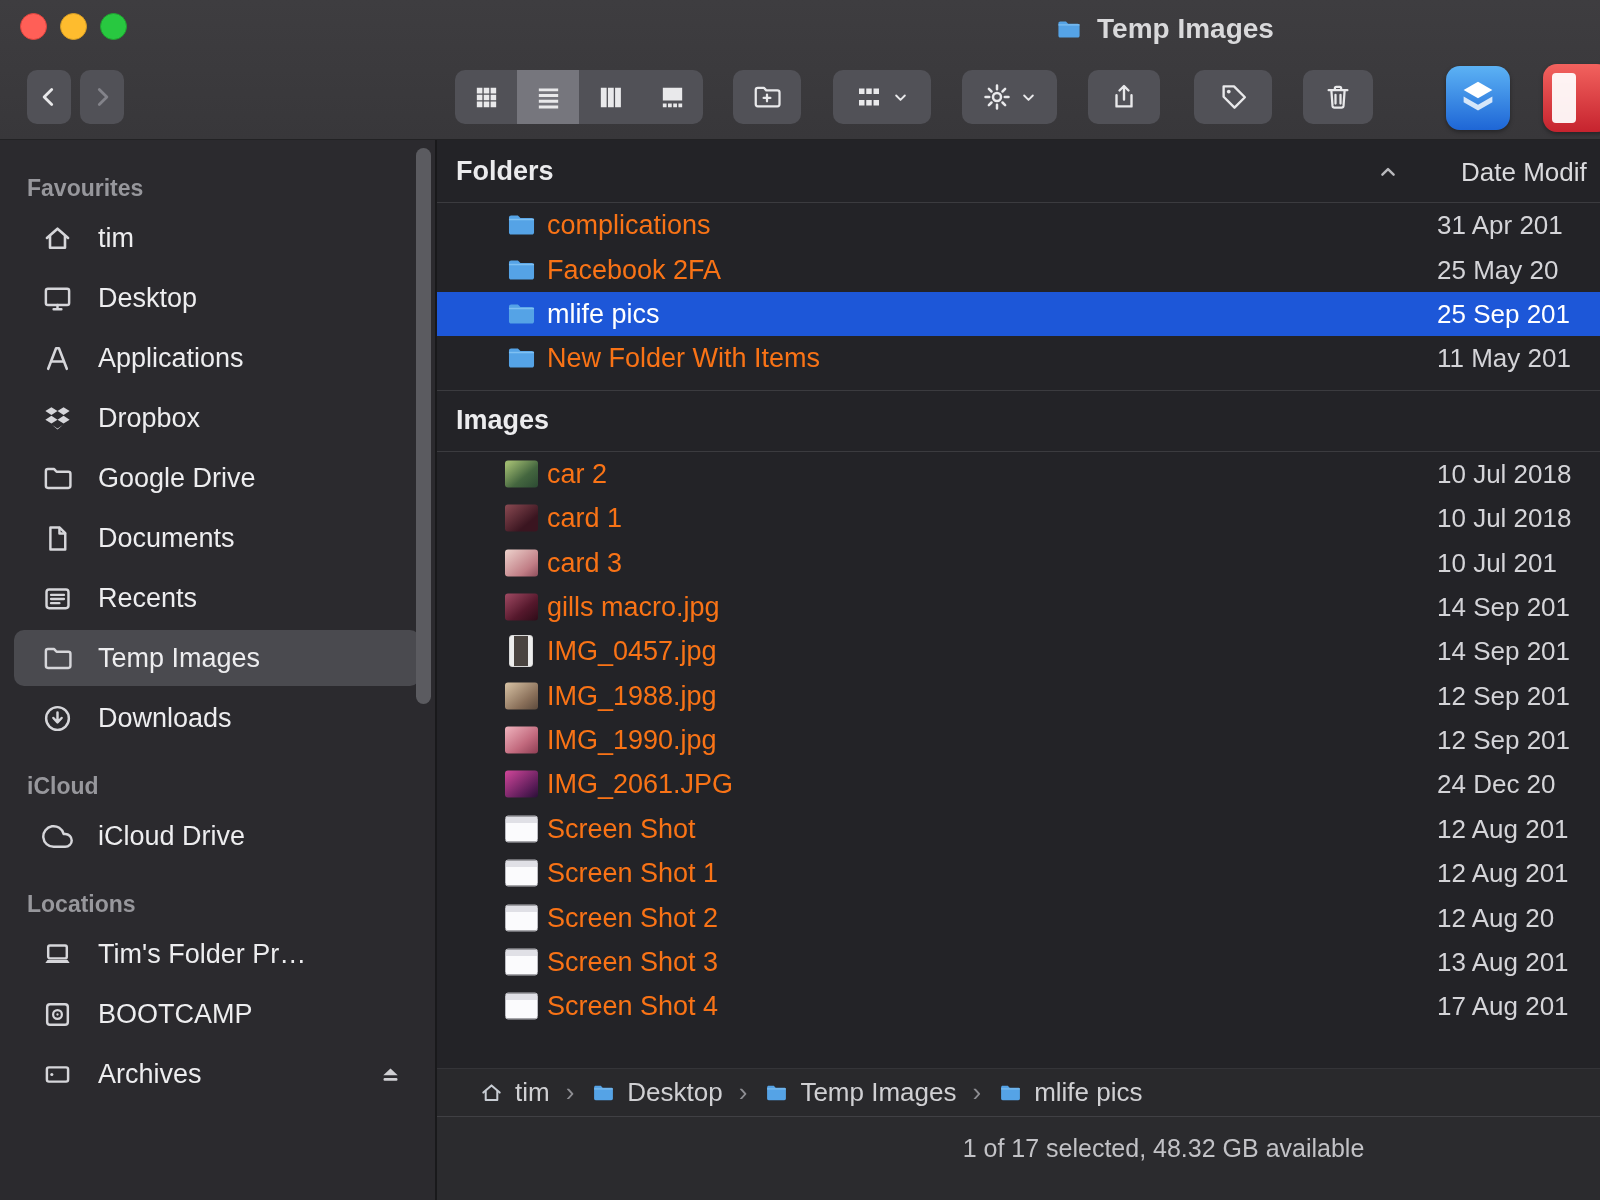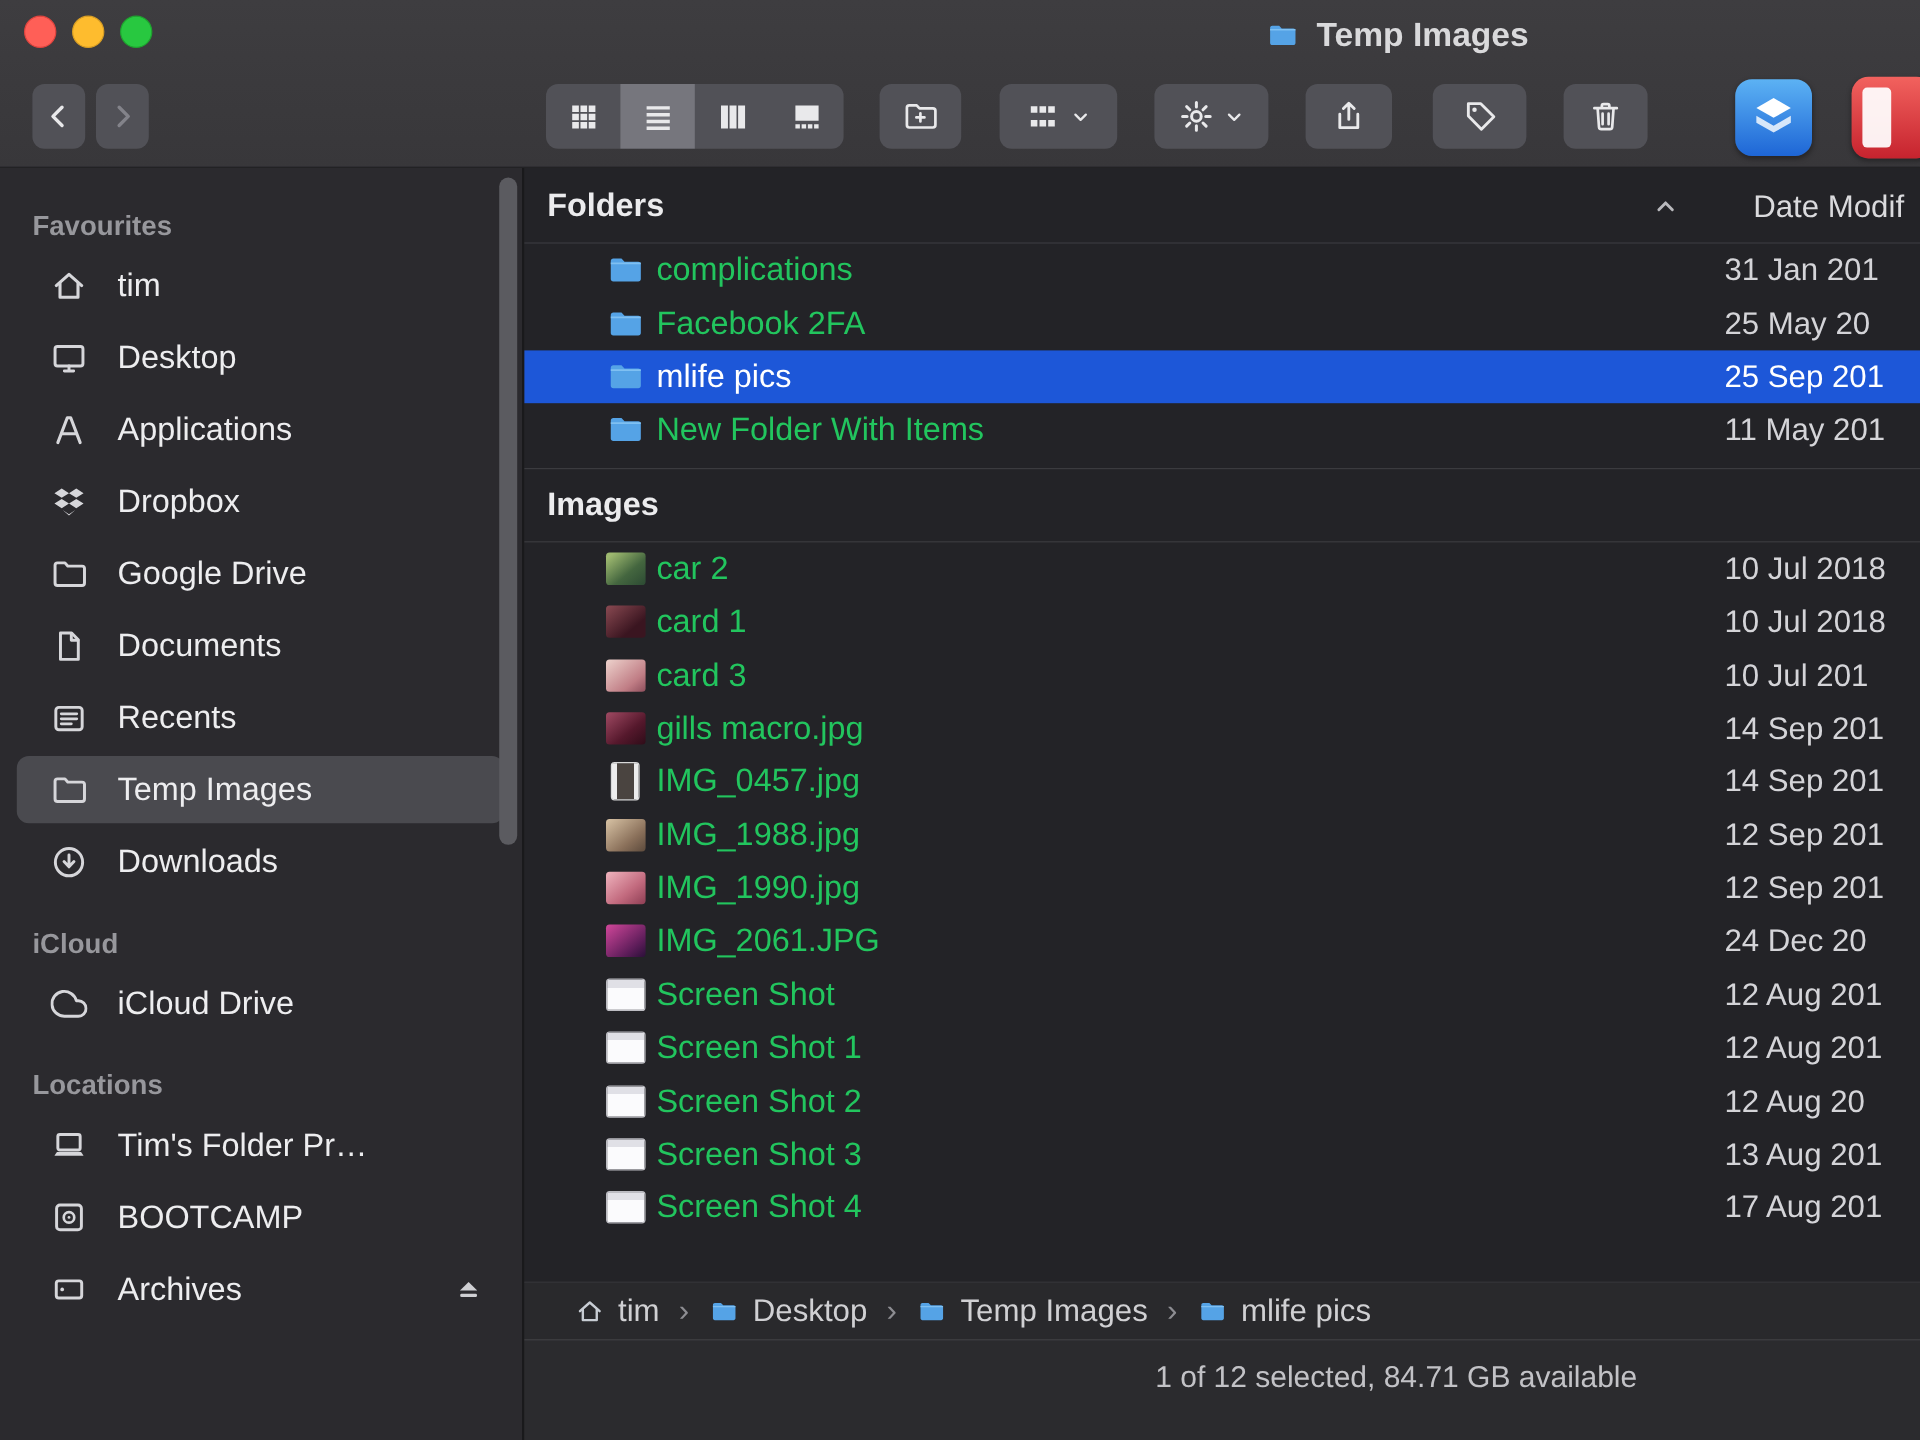--- a/index.html
+++ b/index.html
@@ -67,21 +67,21 @@
   .lh-caret{position:absolute;left:938px;top:19px;width:26px;height:26px;color:#b9b9bd}
   .lh-caret svg{width:26px;height:26px}
   .lh-date{position:absolute;left:1024px;top:17px;font-size:26px;color:#dadadd;white-space:nowrap}
   .rows{position:relative}
   .row{position:relative;height:44.4px}
   .row.sel{background:#1d57d8}
   .ricon{position:absolute;left:62px;top:50%;transform:translateY(-50%);
     width:44px;display:flex;align-items:center;justify-content:center}
   .ricon svg{width:37px;height:32px;display:block}
   .rname{position:absolute;left:110px;top:50%;transform:translateY(-50%);
-    font-size:27px;color:#22c55e;white-space:nowrap}
+    font-size:27px;color:#f97316;white-space:nowrap}
   .rdate{position:absolute;left:1000px;top:50%;transform:translateY(-50%);
     font-size:26px;color:#d4d4d8;white-space:nowrap}
   .row.sel .rname,.row.sel .rdate{color:#ffffff}
   .group-label{position:relative;height:62px;margin-top:9px;border-top:1px solid #3b3b3f;
     border-bottom:1px solid #3b3b3f;display:flex;align-items:center;padding-left:19px;
     font-size:27px;font-weight:700;color:#ececee}
 
   .thumb{width:33px;height:27px;border-radius:3px;display:block}
   .t-green{background:linear-gradient(140deg,#9db86f 10%,#44663f 60%,#2c4a33)}
   .t-darkred{background:linear-gradient(140deg,#8a4a52,#3a1520 70%)}
@@ -385,21 +385,21 @@
     </div>
     <div class="rows">
         <div class="row">
           <span class="ricon">
             <svg viewBox="0 0 24 24" xmlns="http://www.w3.org/2000/svg">
               <path d="M2.6 6.4c0-.9.7-1.6 1.6-1.6h5.1l1.9 2h8.6c.9 0 1.6.7 1.6 1.6v9.2c0 .9-.7 1.6-1.6 1.6H4.2c-.9 0-1.6-.7-1.6-1.6z" fill="#55a3e6"></path>
               <path d="M2.6 7.9h18.8" stroke="#7fc0f2" stroke-width="1.1"></path>
             </svg>
           </span>
           <span class="rname">complications</span>
-          <span class="rdate">31 Jan 201</span>
+          <span class="rdate">31 Apr 201</span>
         </div>
         <div class="row">
           <span class="ricon">
             <svg viewBox="0 0 24 24" xmlns="http://www.w3.org/2000/svg">
               <path d="M2.6 6.4c0-.9.7-1.6 1.6-1.6h5.1l1.9 2h8.6c.9 0 1.6.7 1.6 1.6v9.2c0 .9-.7 1.6-1.6 1.6H4.2c-.9 0-1.6-.7-1.6-1.6z" fill="#55a3e6"></path>
               <path d="M2.6 7.9h18.8" stroke="#7fc0f2" stroke-width="1.1"></path>
             </svg>
           </span>
           <span class="rname">Facebook 2FA</span>
           <span class="rdate">25 May 20</span>
@@ -554,17 +554,17 @@
           <span class="picon">
             <svg viewBox="0 0 24 24" xmlns="http://www.w3.org/2000/svg">
               <path d="M2.6 6.4c0-.9.7-1.6 1.6-1.6h5.1l1.9 2h8.6c.9 0 1.6.7 1.6 1.6v9.2c0 .9-.7 1.6-1.6 1.6H4.2c-.9 0-1.6-.7-1.6-1.6z" fill="#55a3e6"></path>
               <path d="M2.6 7.9h18.8" stroke="#7fc0f2" stroke-width="1.1"></path>
             </svg>
           </span>
           <span>mlife pics</span>
         </span>
       </div>
     <div class="statusbar">
-      <span>1 of 12 selected, 84.71 GB available</span>
+      <span>1 of 17 selected, 48.32 GB available</span>
     </div>
   </div>
 
 </div>
 
 </body></html>

